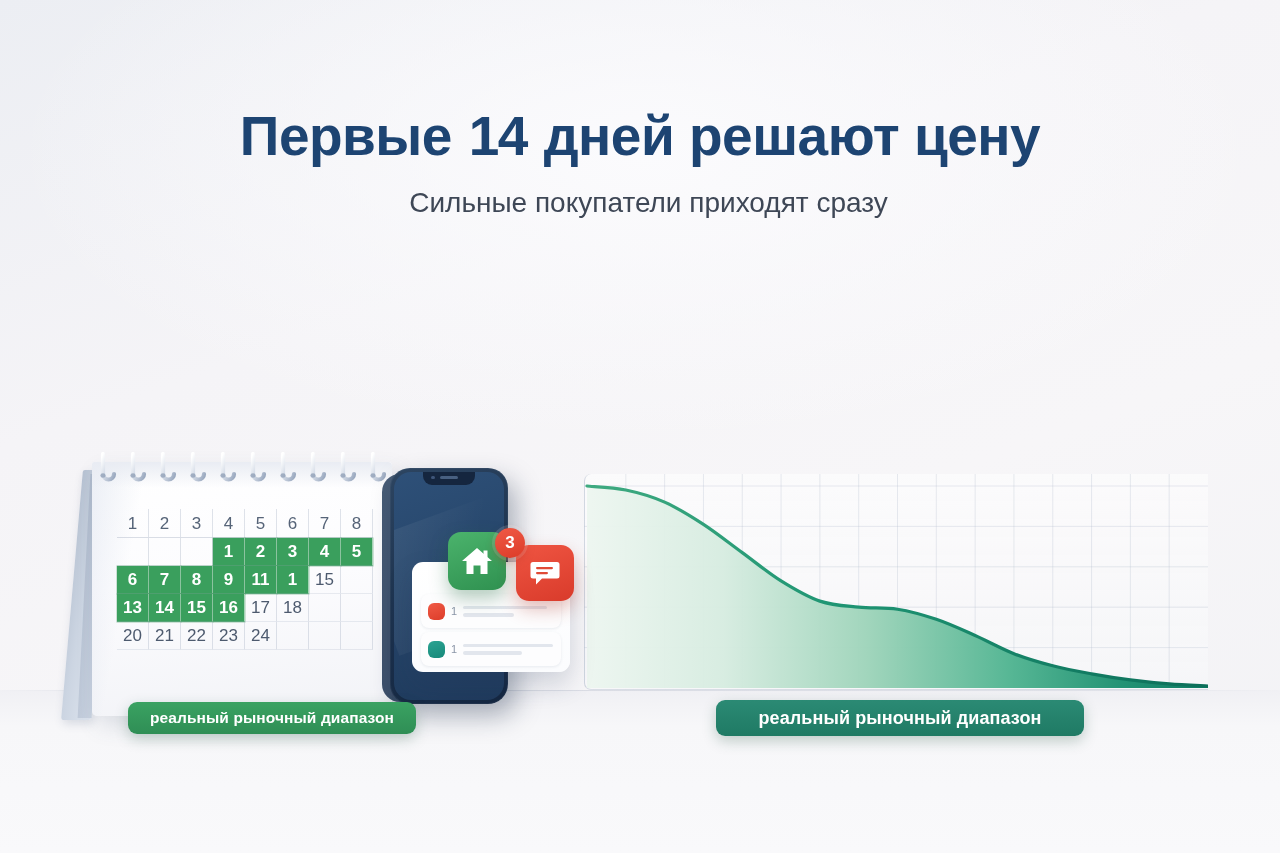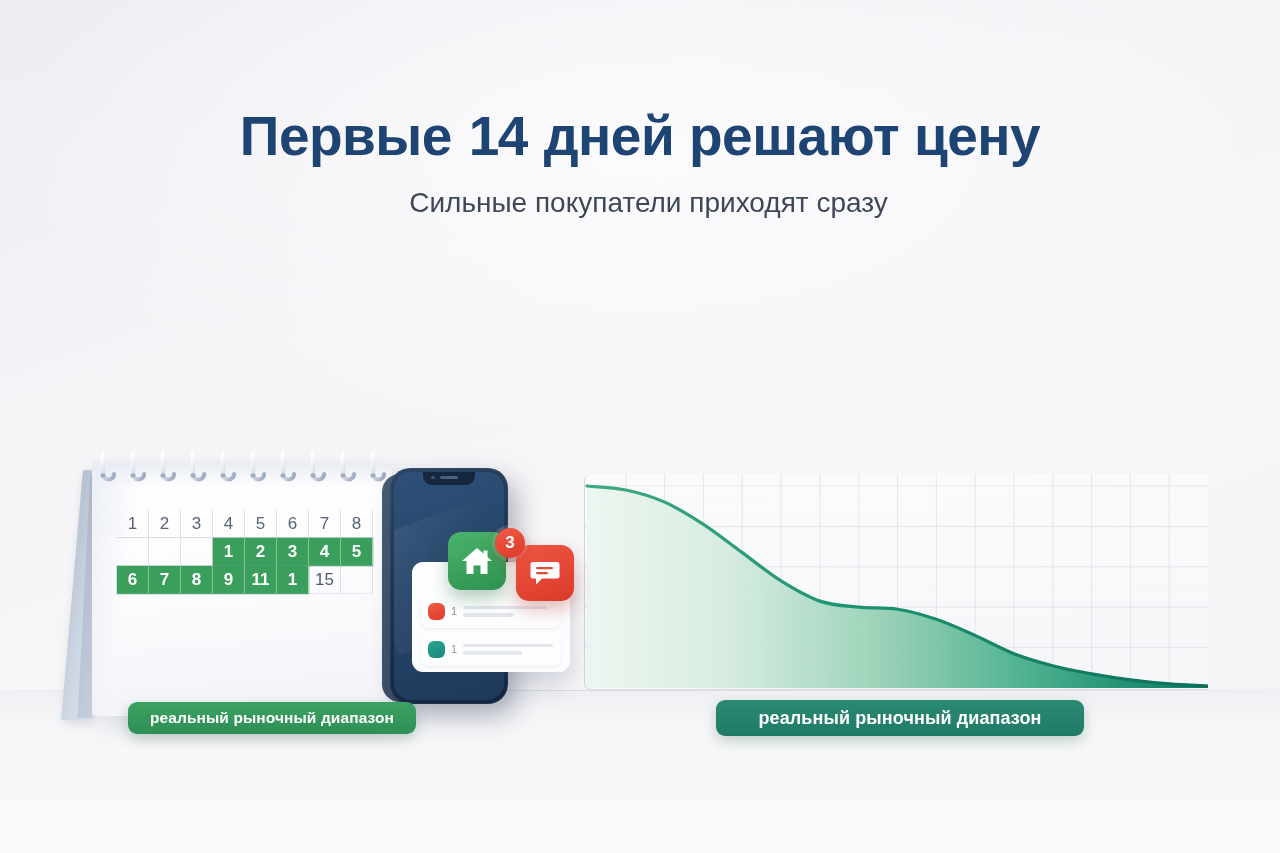--- a/index.html
+++ b/index.html
@@ -489,20 +489,40 @@
             <div class="cal-cell hl">5</div>
           </div>
           <div class="cal-row body">
             <div class="cal-cell hl">6</div>
             <div class="cal-cell hl">7</div>
             <div class="cal-cell hl">8</div>
             <div class="cal-cell hl">9</div>
             <div class="cal-cell hl">11</div>
             <div class="cal-cell hl">1</div>
             <div class="cal-cell">15</div>
+            <div class="cal-cell empty"></div>
+          </div>
+          <div class="cal-row body">
+            <div class="cal-cell hl">13</div>
+            <div class="cal-cell hl">14</div>
+            <div class="cal-cell hl">15</div>
+            <div class="cal-cell hl">16</div>
+            <div class="cal-cell">17</div>
+            <div class="cal-cell">18</div>
+            <div class="cal-cell empty"></div>
+            <div class="cal-cell empty"></div>
+          </div>
+          <div class="cal-row body">
+            <div class="cal-cell">20</div>
+            <div class="cal-cell">21</div>
+            <div class="cal-cell">22</div>
+            <div class="cal-cell">23</div>
+            <div class="cal-cell">24</div>
+            <div class="cal-cell empty"></div>
+            <div class="cal-cell empty"></div>
             <div class="cal-cell empty"></div>
           </div>
         </div>
     </div>
   </div>
 
   <div id="phone">
     <div class="phone-back"></div>
     <div class="phone-frame">
       <div class="phone-screen"></div>

